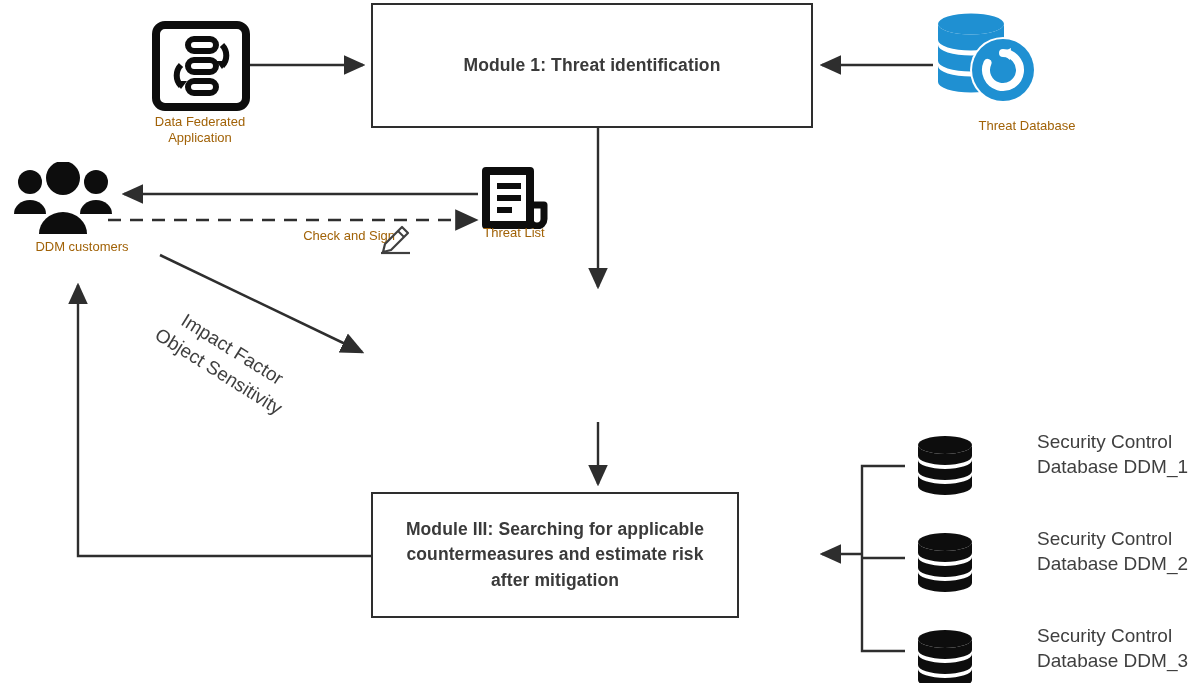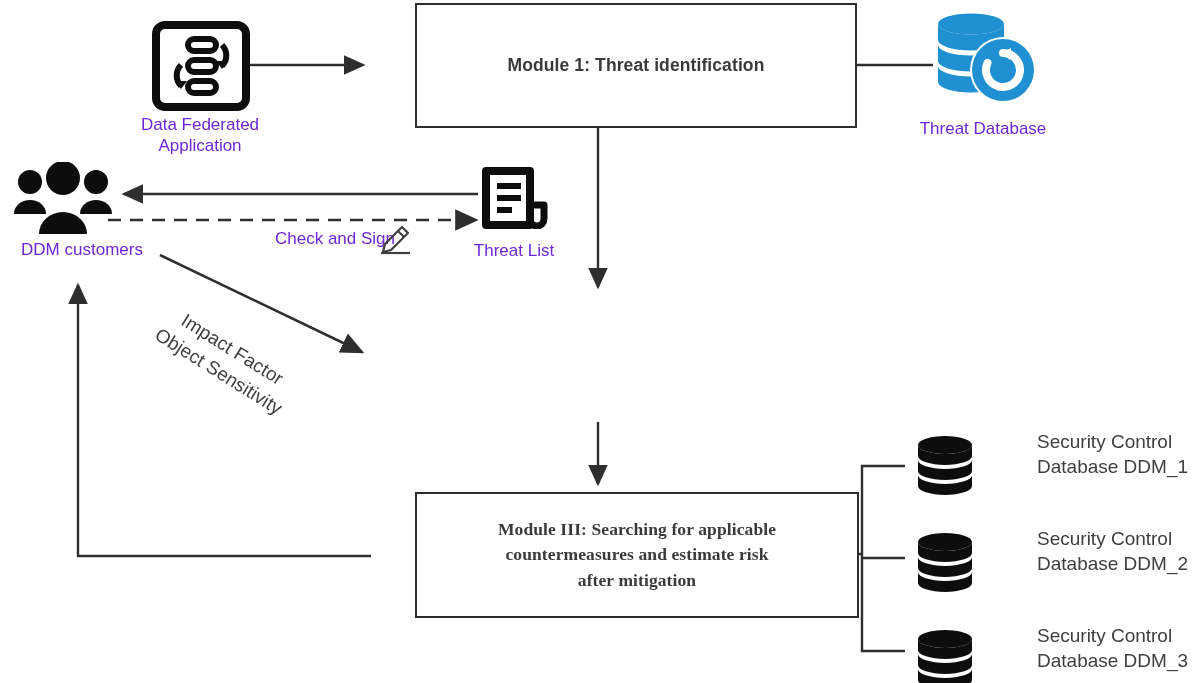--- a/index.html
+++ b/index.html
@@ -30,48 +30,47 @@
   
   .module-box {
     position: absolute;
     box-sizing: border-box;
     border: 2.5px solid #2e2e2e;
     background: #ffffff;
     display: flex;
     align-items: center;
     justify-content: center;
     text-align: center;
-    margin-left: 44px;
   }
   .module-label {
     font-weight: bold;
     font-size: 17.5px;
     line-height: 1.45;
     color: #3a3a3a;
     letter-spacing: 0.1px;
     padding: 0 14px;
     white-space: pre-line;
   }
   #module-1 { left: 371px; top: 3px;   width: 442px; height: 125px; }
   #module-2 { left: 371px; top: 295px; width: 442px; height: 127px; }
-  #module-3 { left: 371px; top: 492px; width: 444px; height: 126px; font-family: Liberation Serif, serif; }
+  #module-3 { left: 371px; top: 492px; width: 368px; height: 126px; }
 
   
   .caption {
     position: absolute;
-    font-size: 17px;
+    font-size: 13px;
     line-height: 1.25;
-    color: #6d28d9;
+    color: #a16207;
     text-align: center;
     white-space: pre-line;
   }
   #cap-data-fed     { left: 100px; top: 114px; width: 200px; }
-  #cap-threat-db    { left: 878px; top: 118px; width: 210px; }
+  #cap-threat-db    { left: 922px; top: 118px; width: 210px; }
   #cap-customers    { left: -3px;  top: 239px; width: 170px; }
-  #cap-threat-list  { left: 452px; top: 240px; width: 124px; }
+  #cap-threat-list  { left: 452px; top: 225px; width: 124px; }
   #cap-check-sign   { left: 215px; top: 228px; width: 180px; text-align: right;}
   #cap-ranking      { left: 125px; top: 470px; width: 200px; }
 
   .db-caption {
     position: absolute;
     font-size: 19px;
     line-height: 1.3;
     color: #3f3f3f;
     text-align: left;
     white-space: pre-line;

